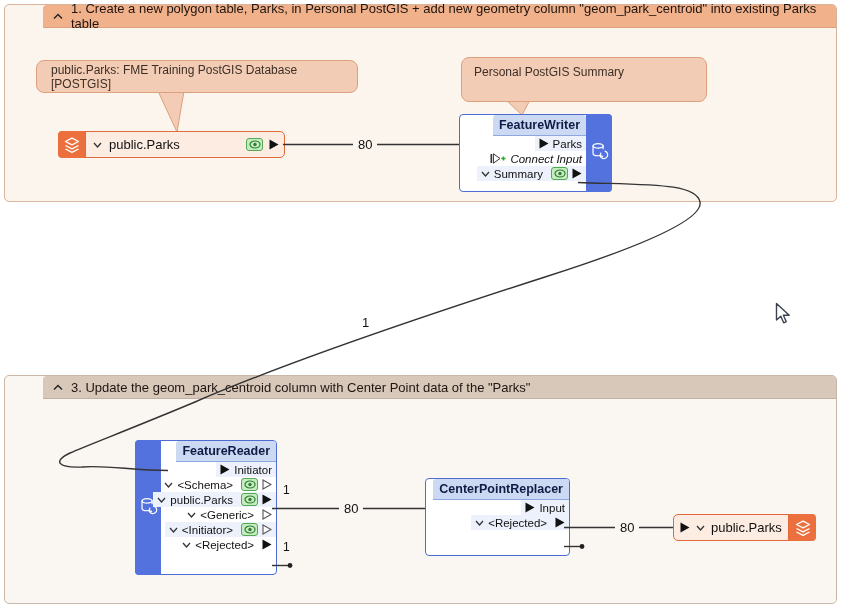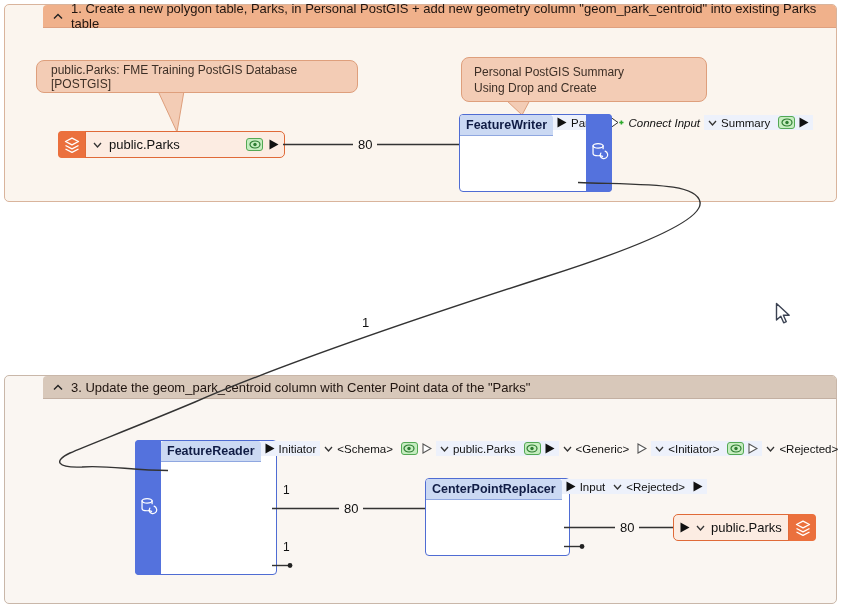--- a/index.html
+++ b/index.html
@@ -26,21 +26,21 @@
   
   #edges { position:absolute; left:0; top:0; width:842px; height:610px; z-index:5; pointer-events:none; }
   #edges path, #edges line { stroke:#333; stroke-width:1.4; fill:none; }
   #edges circle { fill:#222; stroke:none; }
 
   .edge-label { position:absolute; z-index:6; font-size:13px; color:#111; padding:0 5px; line-height:15px; }
   .port-count { position:absolute; z-index:6; font-size:12px; color:#111; }
 
   
   .bnode { position:absolute; z-index:3; display:flex; border:1px solid #4f6cd3; border-radius:4px; background:#fff; }
-  .bnode .main { flex:1; display:flex; flex-direction:row; min-width:0; }
+  .bnode .main { flex:1; display:flex; flex-direction:column; min-width:0;align-items:flex-end; }
   .bnode .ntitle { height:21px; background:#cbd9f3; border-bottom:1px solid #8fa7e0; display:flex; align-items:center;
                    padding:0 6px; font-size:12.5px; font-weight:bold; color:#101c45; border-radius:3px 3px 0 0; }
   .prow { height:15px; display:flex; align-items:center; gap:4px; padding:0 4px; font-size:11.5px; color:#111; }
   .prow.alt { background:#edf1fb; }
   .prow .plabel { white-space:nowrap; }
   .prow .plabel.it { font-style:italic; }
   .prow .sp { flex:1; }
   .sidebar { width:26px; background:#5472dd; display:flex; align-items:center; justify-content:center; }
   .sidebar.right { border-radius:0 4px 4px 0; margin:-1px -1px -1px 0; }
   .sidebar.left  { border-radius:4px 0 0 4px; margin:-1px 0 -1px -1px; }
@@ -93,21 +93,20 @@
   <svg class="anno-tail" style="left:498px;top:99px;" width="40" height="18">
     <polygon points="8,1 32,1 24,16" fill="#f3ccb5" stroke="#de9f7c" stroke-width="1"></polygon>
   </svg>
 
   <div class="annotation anno1">
     <span>public.Parks: FME Training PostGIS Database [POSTGIS]</span>
   </div>
 
   <div class="annotation anno2">
     <div>Personal PostGIS Summary</div>
-    <div>Using Drop and Create</div>
   </div>
 
   <div class="onode" style="left:58px;top:131px;width:227px;">
     <span class="oicon left">
       <svg width="18" height="18" viewBox="0 0 18 18" fill="none" stroke="#fff" stroke-width="1.4" stroke-linejoin="round">
         <path d="M2.5 5.5 L9 2.2 L15.5 5.5 L9 8.8 Z"></path>
           <path d="M2.5 9.5 L9 12.8 L15.5 9.5"></path>
           <path d="M2.5 13 L9 16.3 L15.5 13"></path>
       </svg>
     </span>

